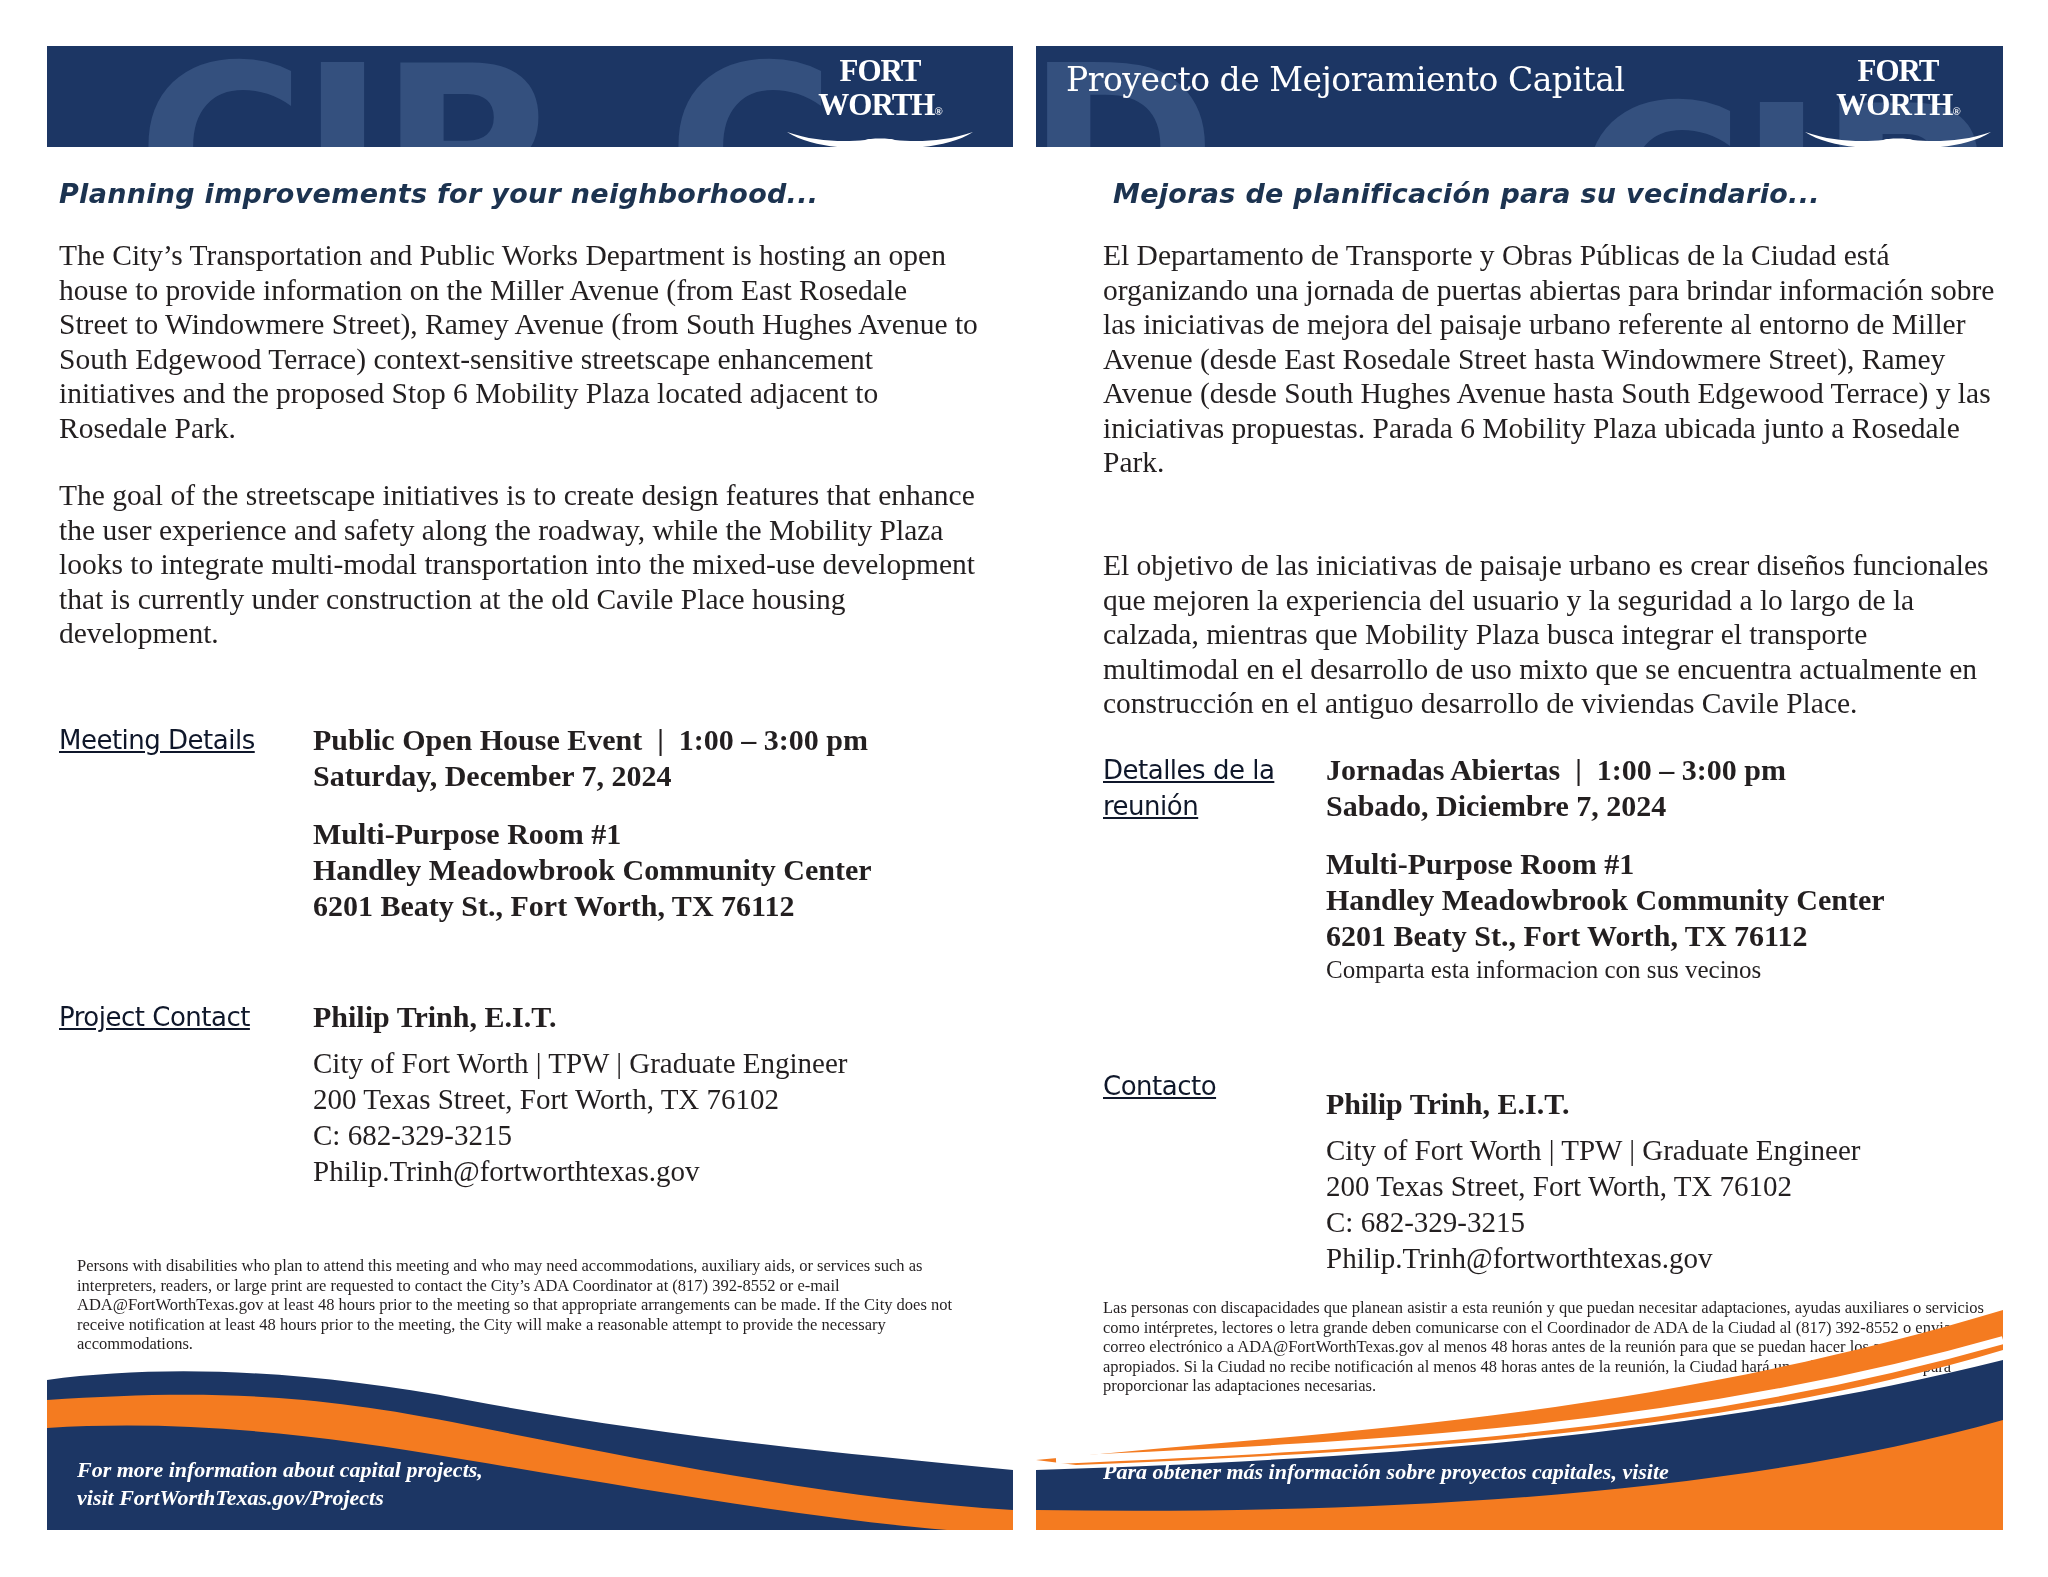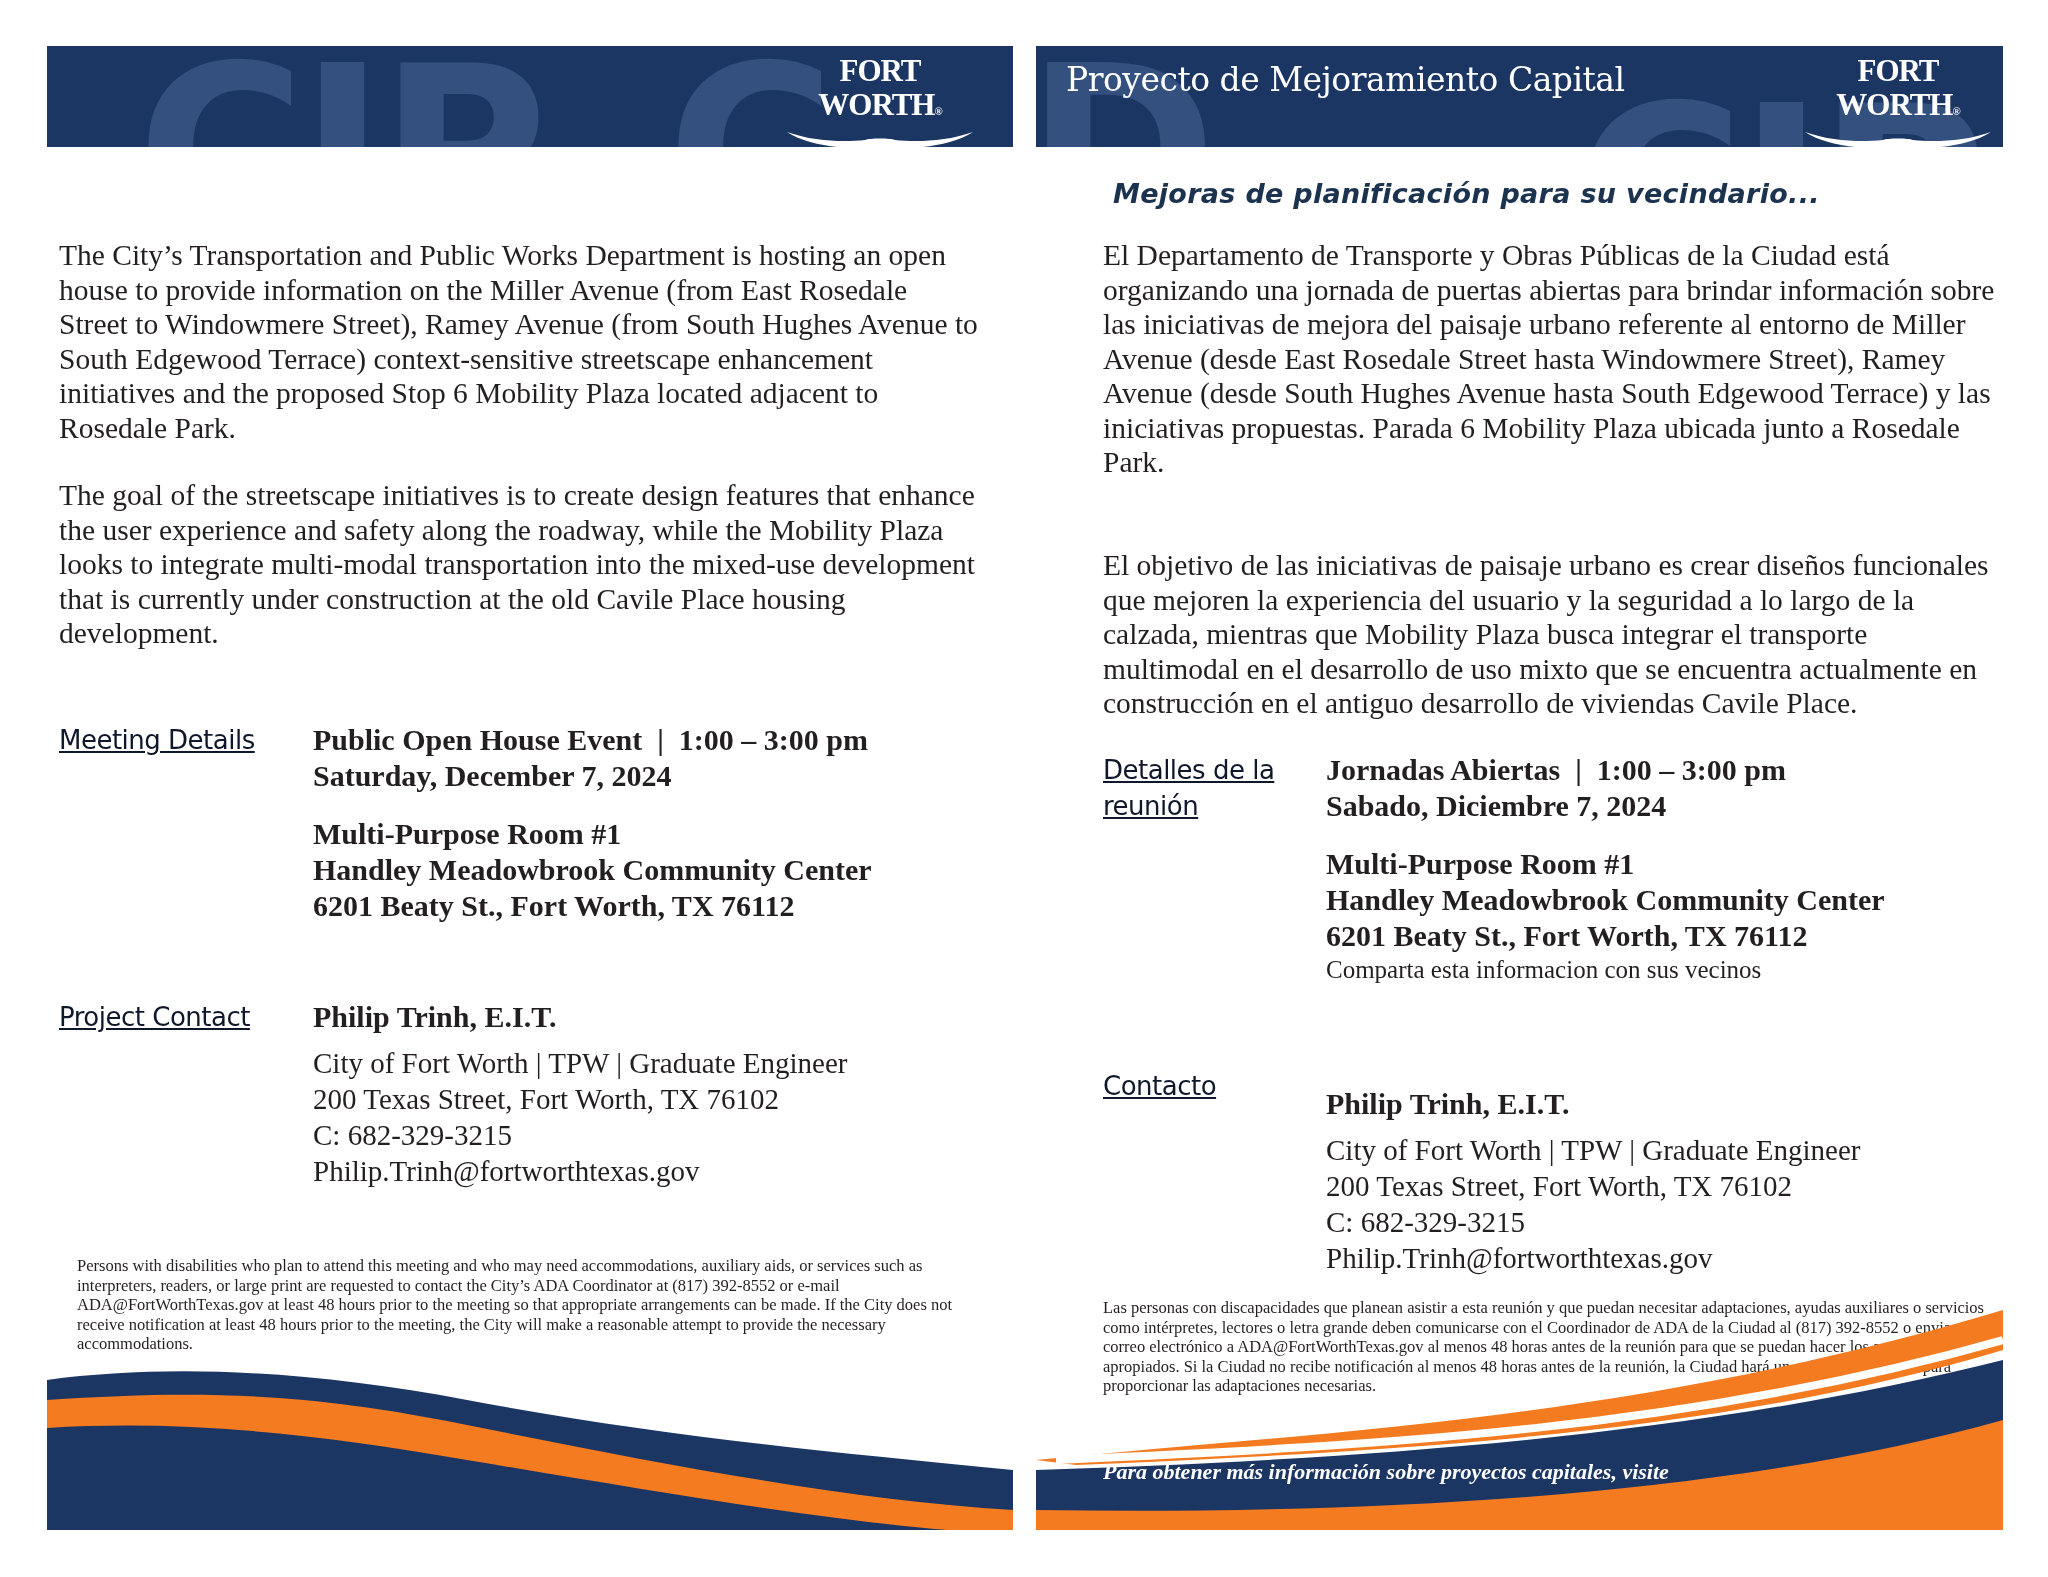--- a/index.html
+++ b/index.html
@@ -32,20 +32,21 @@
     <div class="cip-bg" style="left:90px;">CIP</div>
     <div class="cip-bg" style="left:620px;">C</div>
     <div class="logo" style="left:733px;">
       <div class="wordmark"><span>FORT WORTH</span><small>®</small></div>
       <svg width="190" height="48" viewBox="0 0 190 48">
         <path d="M2,4 C30,14 60,14 80,12 C84,10 106,10 110,12 C130,14 160,14 188,4 C170,16 140,20 118,20 L112,24 L110,40 C106,46 84,46 80,40 L78,24 L72,20 C50,20 20,16 2,4 Z" fill="#fff"></path>
       </svg>
     </div>
   </div>
 
+  <div class="subhead">Planning improvements for your neighborhood...</div>
 
   <div class="para" style="top:192px;width:920px;">The City’s Transportation and Public Works Department is hosting an open house to provide information on the Miller Avenue (from East Rosedale Street to Windowmere Street), Ramey Avenue (from South Hughes Avenue to South Edgewood Terrace) context-sensitive streetscape enhancement initiatives and the proposed Stop 6 Mobility Plaza located adjacent to Rosedale Park.</div>
   <div class="para" style="top:432px;width:920px;">The goal of the streetscape initiatives is to create design features that enhance the user experience and safety along the roadway, while the Mobility Plaza looks to integrate multi-modal transportation into the mixed-use development that is currently under construction at the old Cavile Place housing development.</div>
 
   <div class="section-label" style="top:676px;">Meeting Details</div>
   <div class="section-body" style="left:266px;top:676px;">
     <div class="b" style="white-space:pre;">Public Open House Event  |  1:00 – 3:00 pm</div>
     <div class="b">Saturday, December 7, 2024</div>
     <div style="height:22px"></div>
     <div class="b">Multi-Purpose Room #1</div>
@@ -64,20 +65,24 @@
       <div>Philip.Trinh@fortworthtexas.gov</div>
     </div>
   </div>
 
   <div class="fine" style="top:1210px;width:915px;">Persons with disabilities who plan to attend this meeting and who may need accommodations, auxiliary aids, or services such as interpreters, readers, or large print are requested to contact the City’s ADA Coordinator at (817) 392-8552 or e-mail ADA@FortWorthTexas.gov at least 48 hours prior to the meeting so that appropriate arrangements can be made. If the City does not receive notification at least 48 hours prior to the meeting, the City will make a reasonable attempt to provide the necessary accommodations.</div>
 
   <svg class="wave" width="966" height="160" viewBox="0 0 966 160" preserveAspectRatio="none">
     <path d="M0,10 C120,-6 260,0 420,30 C600,64 760,80 966,100 L966,160 L0,160 Z" fill="#1c3664"></path>
     <path d="M0,30 C150,20 260,22 420,55 C620,95 800,130 966,140 L966,160 L900,160 C760,148 600,120 420,90 C260,62 130,50 0,58 Z" fill="#f47b20"></path>
   </svg>
+  <div class="footer-text" style="top:1410px;">
+    <div>For more information about capital projects,</div>
+    <div>visit FortWorthTexas.gov/Projects</div>
+  </div>
 </div>
 
 <div class="page right">
   <div class="banner">
     <div class="cip-bg" style="left:-10px;">D</div>
     <div class="cip-bg" style="left:540px;top:30px;">CIP</div>
     <div class="banner-title">Proyecto de Mejoramiento Capital</div>
     <div class="logo" style="left:762px;">
       <div class="wordmark"><span>FORT WORTH</span><small>®</small></div>
       <svg width="190" height="48" viewBox="0 0 190 48">

